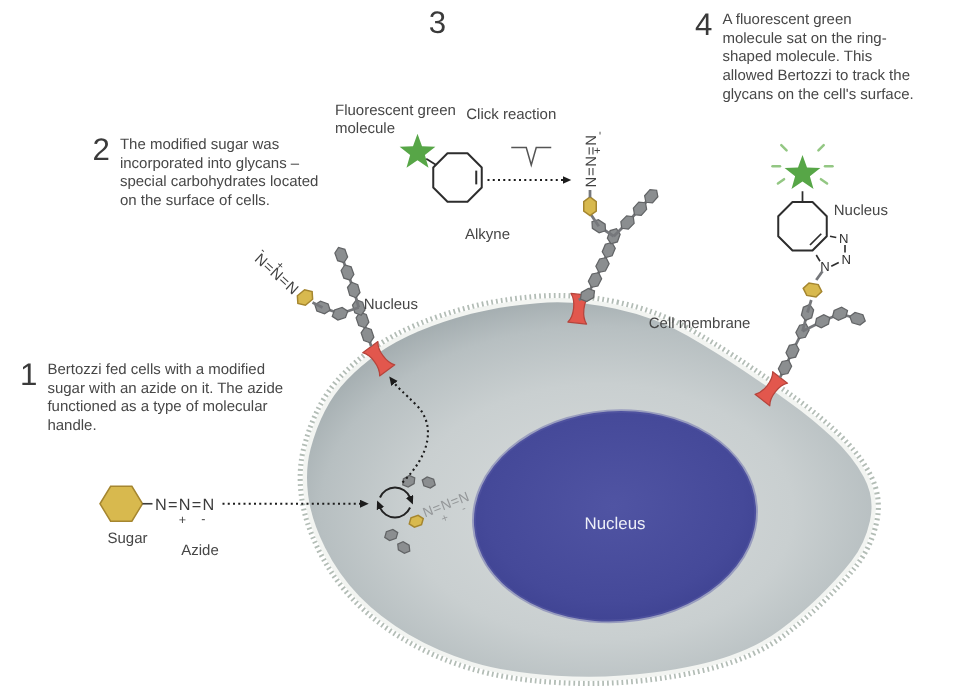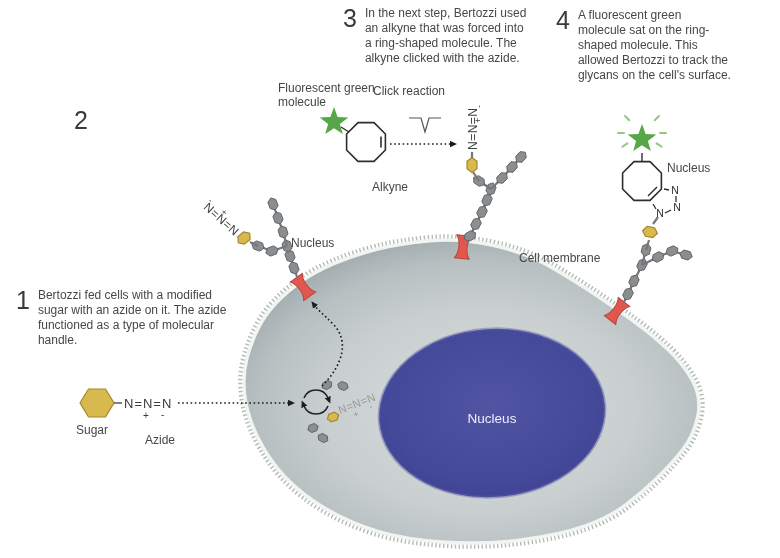--- a/index.html
+++ b/index.html
@@ -178,38 +178,38 @@
 
 <div class="step" style="left:16px;top:288px">
   <div class="num">1</div>
   <div class="txt" style="width:212px">Bertozzi fed cells with a modified
 sugar with an azide on it. The azide
 functioned as a type of molecular
 handle.</div>
 </div>
 <div class="step" style="left:74px;top:108px">
   <div class="num">2</div>
+  <div class="txt" style="width:186px">The modified sugar was
+incorporated into glycans –
+special carbohydrates located
+on the surface of cells.</div>
 </div>
 <div class="step" style="left:343px;top:6px">
   <div class="num">3</div>
-  <div class="txt" style="width:186px">In the next step, Bertozzi used
-an alkyne that was forced into
-a ring-shaped molecule. The
-alkyne clicked with the azide.</div>
 </div>
 <div class="step" style="left:556px;top:8px">
   <div class="num">4</div>
   <div class="txt" style="width:200px">A fluorescent green
 molecule sat on the ring-
 shaped molecule. This
 allowed Bertozzi to track the
 glycans on the cell's surface.</div>
 </div>
 
-<div class="lbl" style="left:278px;top:81px;width:112px">Fluorescent green
+<div class="lbl" style="left:268px;top:81px;width:112px">Fluorescent green
 molecule</div>
 <div class="lbl" style="left:373px;top:84px">Click reaction</div>
 <div class="lbl" style="left:372px;top:180px">Alkyne</div>
 <div class="lbl" style="left:667px;top:161px">Nucleus</div>
 <div class="lbl" style="left:291px;top:236px">Nucleus</div>
 <div class="lbl" style="left:519px;top:251px">Cell membrane</div>
-<div class="lbl" style="left:76px;top:423px;width:42px;text-align:left">Sugar</div>
+<div class="lbl" style="left:76px;top:423px;width:42px;text-align:right">Sugar</div>
 <div class="lbl" style="left:133px;top:433px;width:42px;text-align:right">Azide</div>
 
 </body></html>

